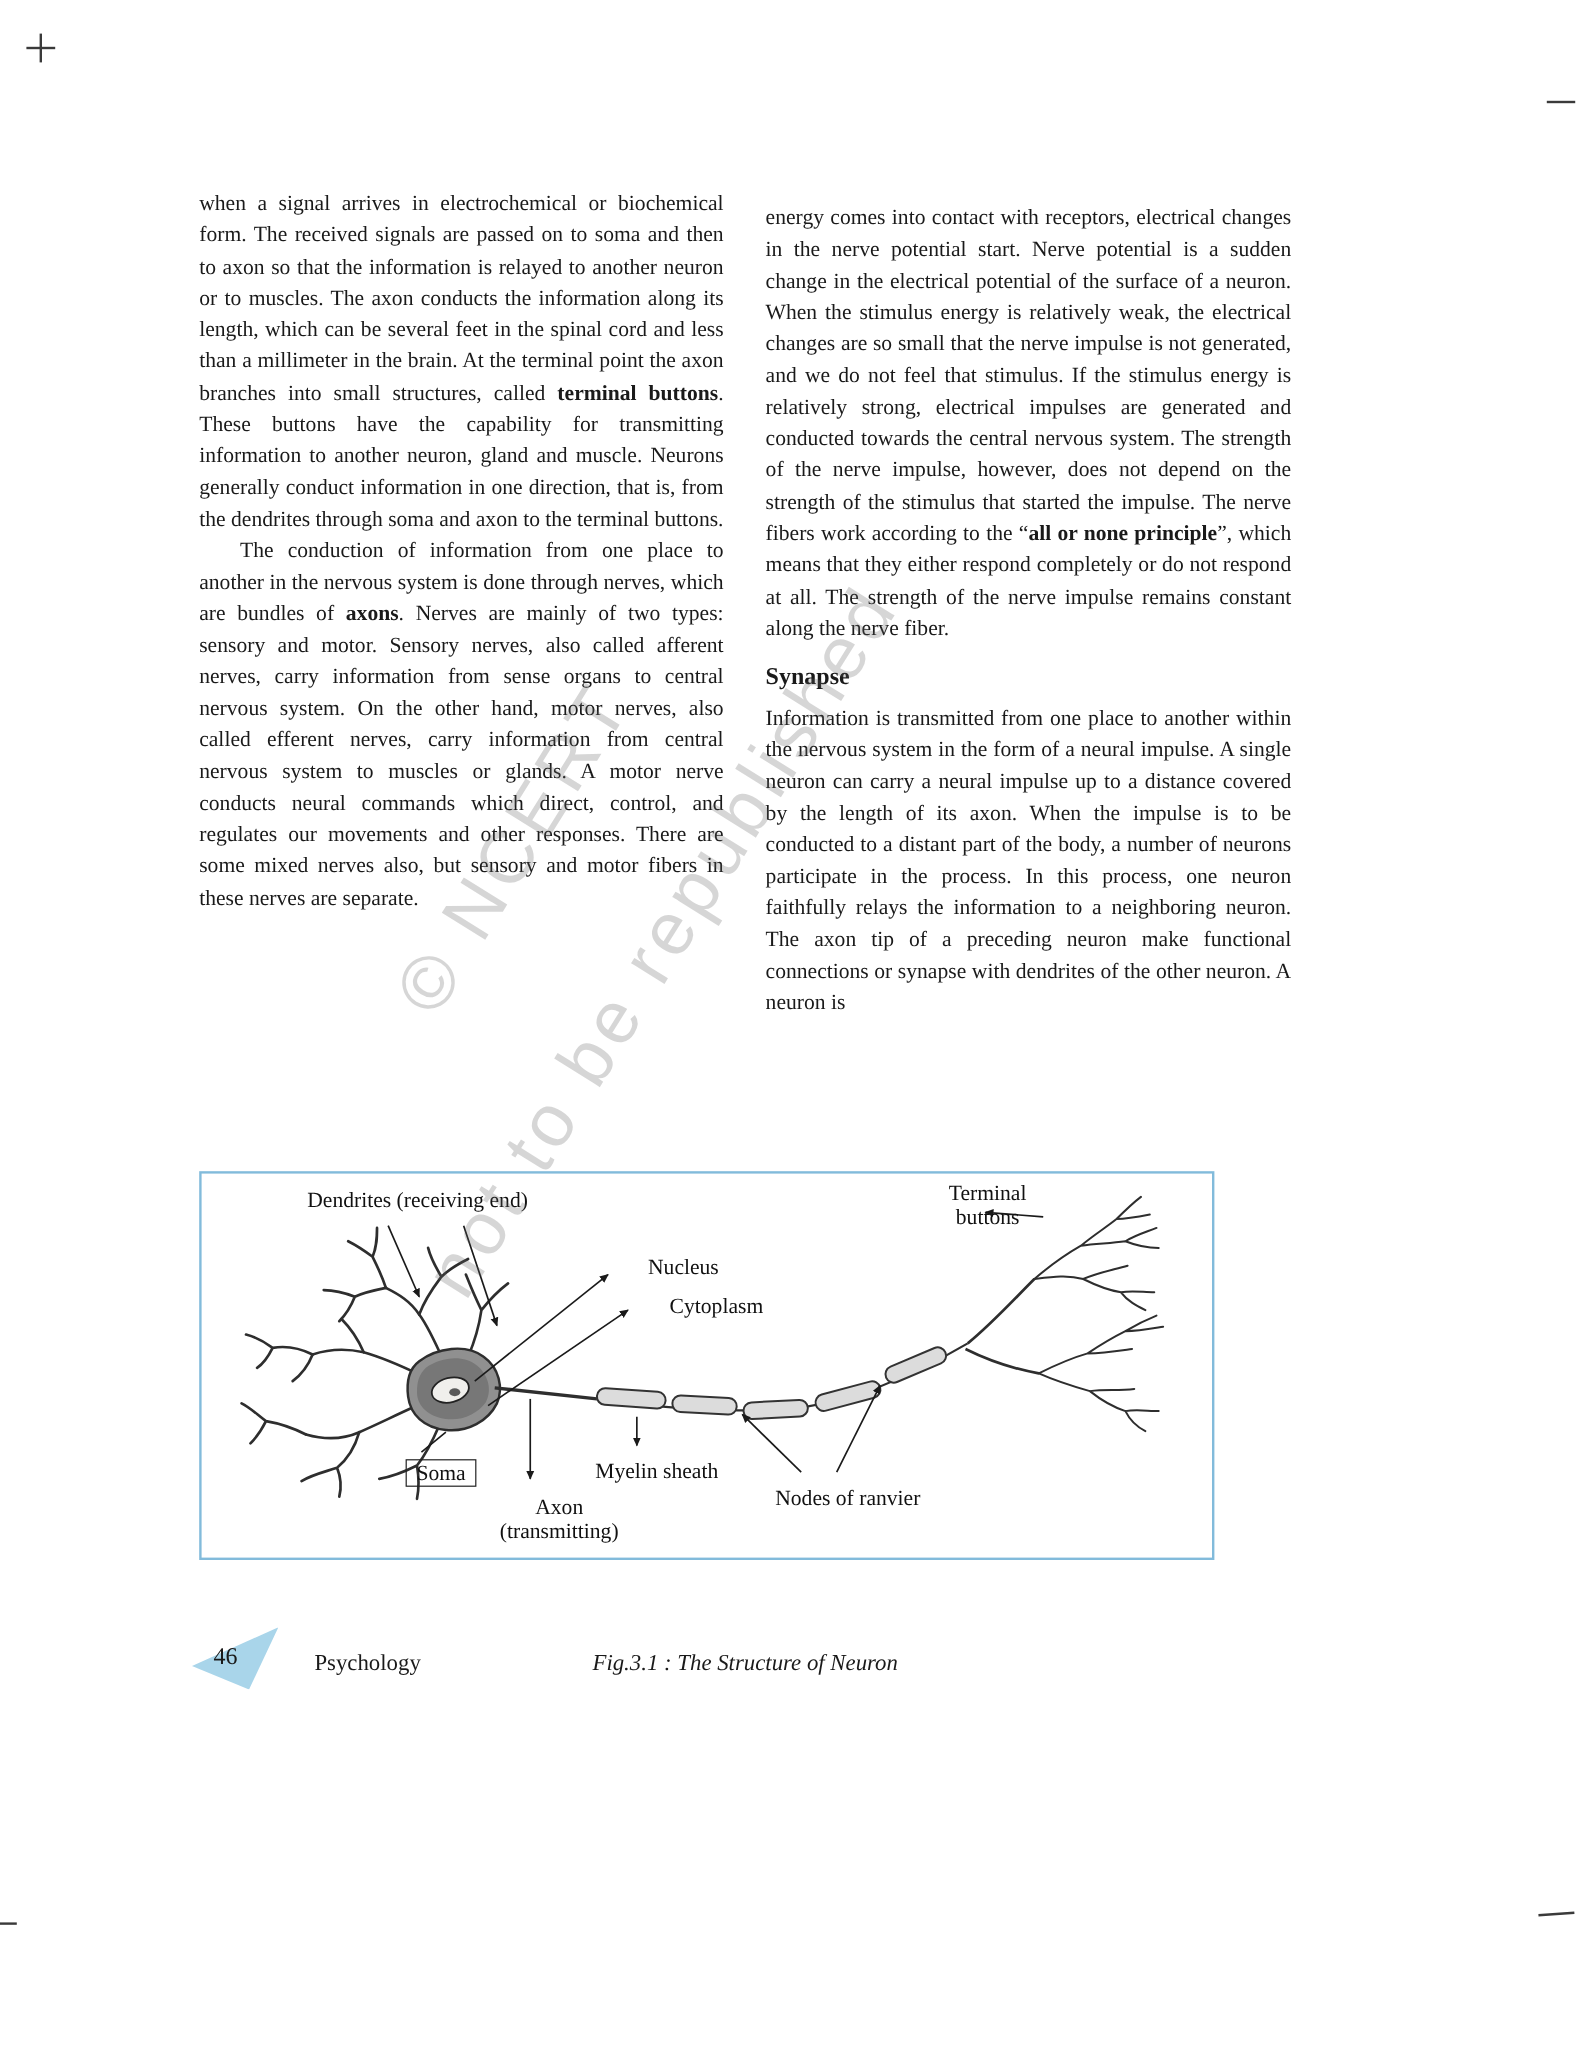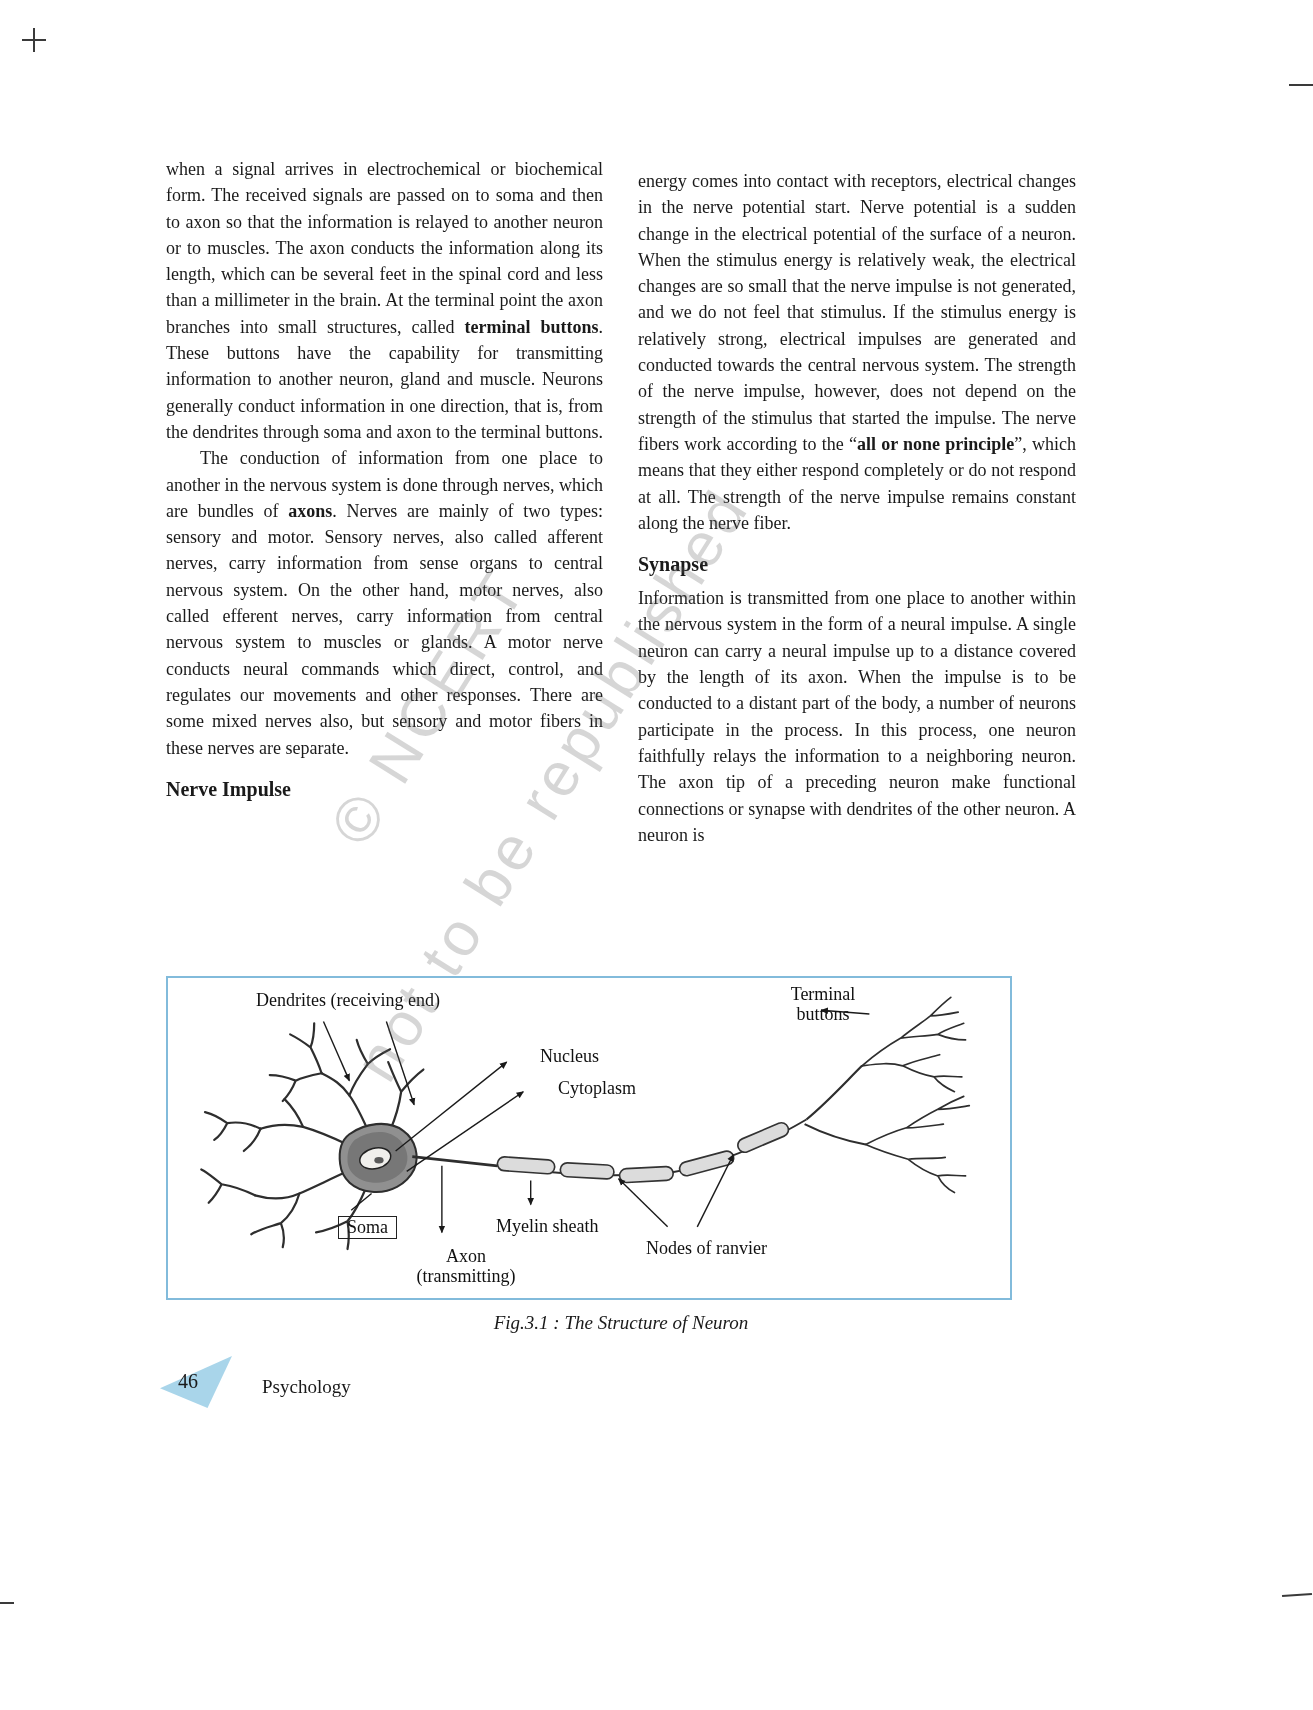--- a/index.html
+++ b/index.html
@@ -71,21 +71,21 @@
   .label-nucleus   { left: 372px; top: 68px; }
   .label-cytoplasm { left: 390px; top: 100px; }
   .label-terminal  { left: 612px; top: 6px; width: 86px; }
   .label-soma      { left: 170px; top: 238px; border: 1.2px solid #222; padding: 0 8px; }
   .label-myelin    { left: 328px; top: 238px; }
   .label-axon      { left: 238px; top: 268px; width: 120px; }
   .label-nodes     { left: 478px; top: 260px; }
 
   .fig-caption {
     position: absolute;
-    left: 166px; top: 1312px; width: 910px;
+    left: 166px; top: 1376px; width: 910px;
     text-align: center;
     font-style: italic;
     font-size: 19px;
     z-index: 2;
   }
 
   
   .corner-art {
     position: absolute;
     left: 160px; top: 1356px;
@@ -136,21 +136,20 @@
   <div class="crop-dash dash-br"></div>
 
   <div class="watermark">
     <div>© NCERT</div>
     <div>not to be republished</div>
   </div>
 
   <div class="col col-left">
     <p class="para"><span>when a signal arrives in electrochemical or biochemical form. The received signals are passed on to soma and then to axon so that the information is relayed to another neuron or to muscles. The axon conducts the information along its length, which can be several feet in the spinal cord and less than a millimeter in the brain. At the terminal point the axon branches into small structures, called </span><span class="b">terminal buttons</span><span>. These buttons have the capability for transmitting information to another neuron, gland and muscle. Neurons generally conduct information in one direction, that is, from the dendrites through soma and axon to the terminal buttons.</span></p>
     <p class="para indent"><span>The conduction of information from one place to another in the nervous system is done through nerves, which are bundles of </span><span class="b">axons</span><span>. Nerves are mainly of two types: </span><span class="i">sensory</span><span> and </span><span class="i">motor.</span><span> Sensory nerves, also called afferent nerves, carry information from sense organs to central nervous system. On the other hand, motor nerves, also called efferent nerves, carry information from central nervous system to muscles or glands. A motor nerve conducts neural commands which direct, control, and regulates our movements and other responses. There are some mixed nerves also, but sensory and motor fibers in these nerves are separate.</span></p>
-    <h2 class="heading">Nerve Impulse</h2>
   </div>
 
   <div class="col col-right">
     <p class="para"><span>energy comes into contact with receptors, electrical changes in the nerve potential start. Nerve potential is a sudden change in the electrical potential of the surface of a neuron. When the stimulus energy is relatively weak, the electrical changes are so small that the nerve impulse is not generated, and we do not feel that stimulus. If the stimulus energy is relatively strong, electrical impulses are generated and conducted towards the central nervous system. The strength of the nerve impulse, however, does not depend on the strength of the stimulus that started the impulse. The nerve fibers work according to the “</span><span class="b">all or none principle</span><span>”, which means that they either respond completely or do not respond at all. The strength of the nerve impulse remains constant along the nerve fiber.</span></p>
     <h2 class="heading">Synapse</h2>
     <p class="para"><span>Information is transmitted from one place to another within the nervous system in the form of a neural impulse. A single neuron can carry a neural impulse up to a distance covered by the length of its axon. When the impulse is to be conducted to a distant part of the body, a number of neurons participate in the process. In this process, one neuron faithfully relays the information to a neighboring neuron. The axon tip of a preceding neuron make functional connections or </span><span class="i">synapse</span><span> with dendrites of the other neuron. A neuron is</span></p>
   </div>
 
   <div class="figure-box">
     <svg class="fig-svg" viewBox="0 0 910 324">

